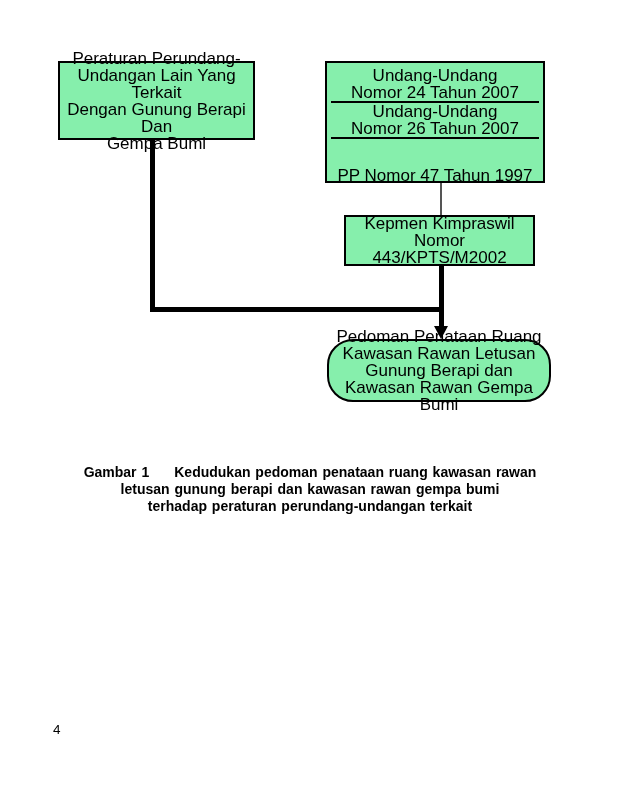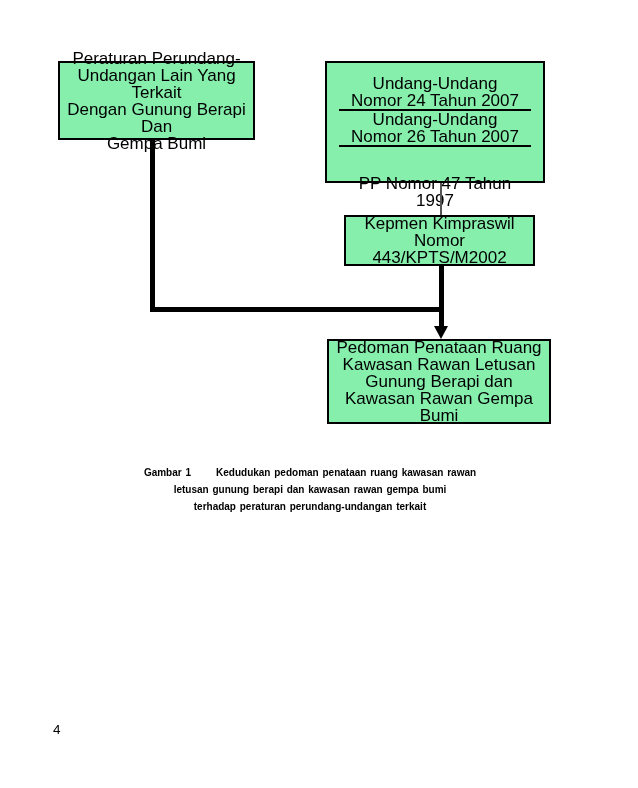--- a/index.html
+++ b/index.html
@@ -21,47 +21,47 @@
     display: flex;
     align-items: center;
     justify-content: center;
     text-align: center;
     font-size: 17px;
     line-height: 17px;
   }
   .fbox .box-text { white-space: pre-line; }
   .box-left   { left: 58px;  top: 61px;  width: 197px; height: 79px; }
   .stack      { left: 325px; top: 61px;  width: 220px; height: 122px;
-                flex-direction: column; align-items: stretch; justify-content: flex-start; padding: 12px; }
+                flex-direction: column; align-items: stretch; justify-content: flex-start; padding: 4px; }
   .stack-row  { box-sizing: border-box; display: flex; align-items: center; justify-content: center;
                 text-align: center; }
   .stack-row-0 { height: 45px; border-bottom: 2px solid #000000; }
   .stack-row-1 { height: 43px; border-bottom: 2px solid #000000; }
   .stack-row-2 { flex: 1; margin-top: 28px; }
   .box-kepmen  { left: 344px; top: 215px; width: 191px; height: 51px; }
-  .box-outcome { left: 327px; top: 339px; width: 224px; height: 85px; }
+  .box-outcome { left: 327px; top: 339px; width: 224px; height: 63px; border-radius: 26px; }
 
   .line { position: absolute; background: #000000; }
   .line-elbow-v   { left: 150px; top: 139px; width: 5px;   height: 173px; }
   .line-elbow-h   { left: 150px; top: 307px; width: 294px; height: 5px; }
   .line-thin      { left: 440px; top: 183px; width: 2px;   height: 32px; background: #555555; }
   .line-arrow-v   { left: 439px; top: 266px; width: 5px;   height: 60px; }
   .arrowhead {
     position: absolute; left: 434px; top: 326px;
     width: 0; height: 0;
     border-left: 7.5px solid transparent;
     border-right: 7.5px solid transparent;
     border-top: 13px solid #000000;
   }
 
   .caption {
     position: absolute;
     left: 60px; top: 464px; width: 500px;
     text-align: center;
-    font-size: 10px;
+    font-size: 14px;
     font-weight: bold;
     line-height: 17px;
     word-spacing: 1px;
   }
   .caption-label { display: inline-block; margin-right: 25px; }
 
   .page-number {
     position: absolute;
     left: 53px; top: 722px;
     font-size: 13.5px;

